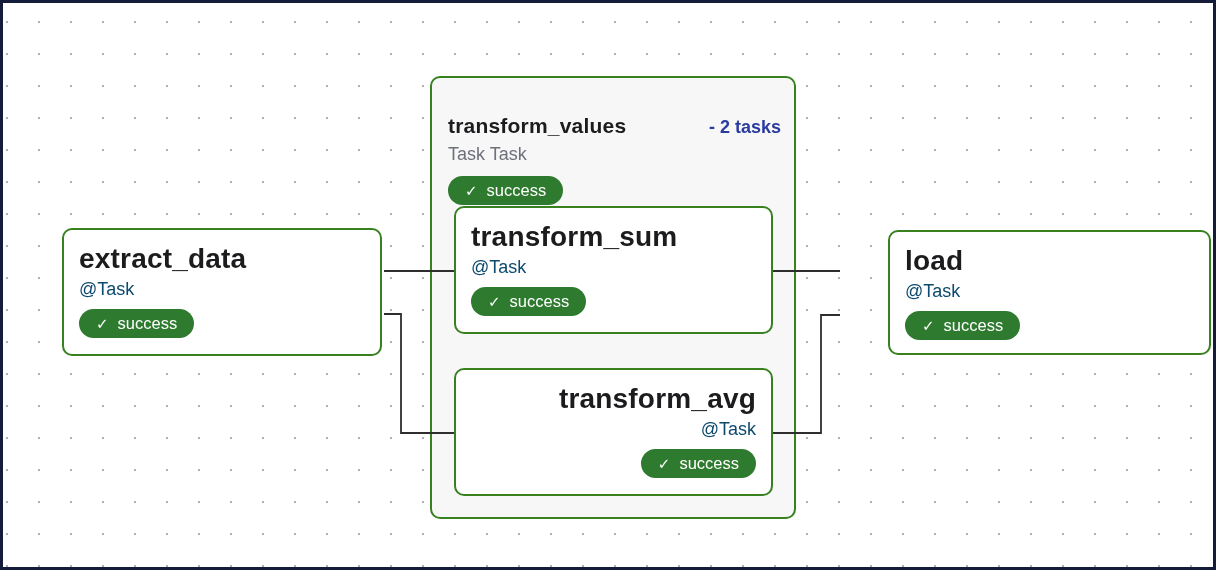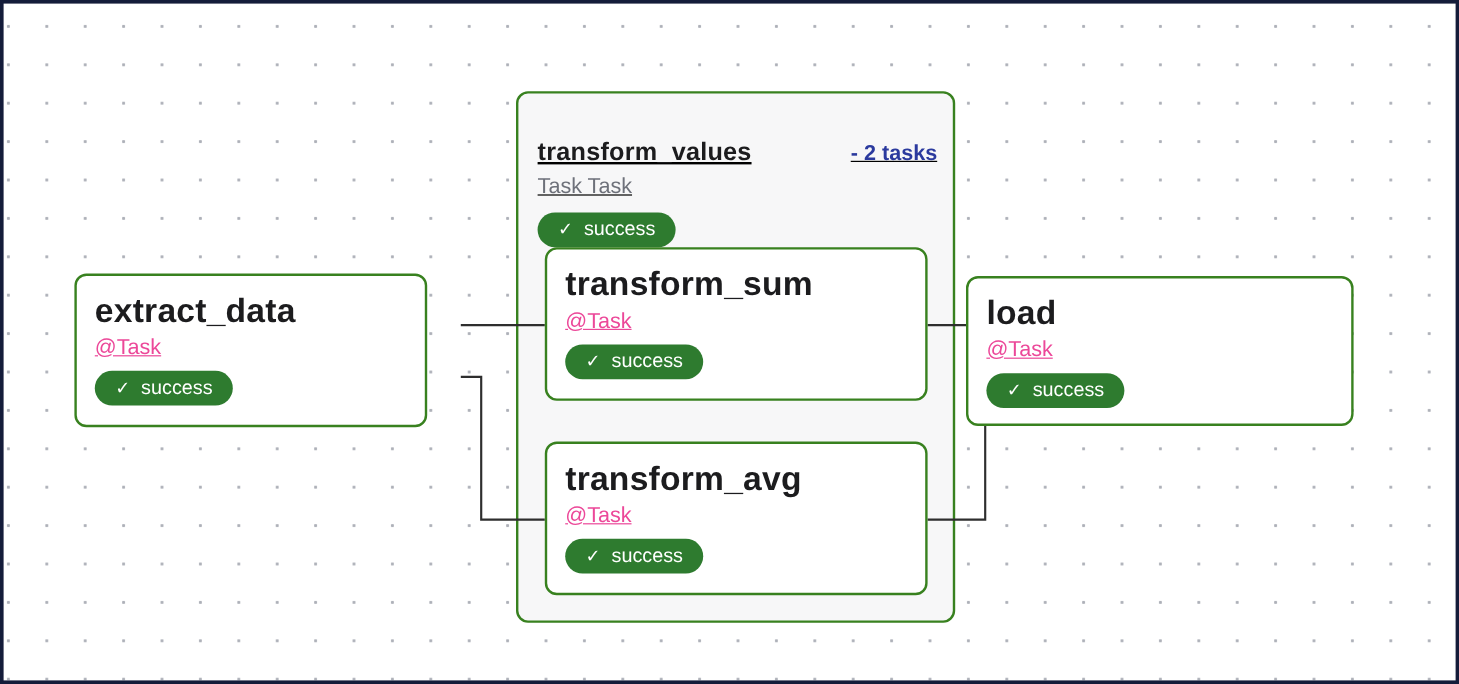--- a/index.html
+++ b/index.html
@@ -20,21 +20,21 @@
   
   .task-group {
     position: absolute;
     left: 427px; top: 73px;
     width: 366px; height: 443px;
     background: #f7f7f8;
     border: 2.5px solid #38811f;
     border-radius: 10px;
     z-index: 1;
   }
-  .group-header { padding: 15px 13px 0 16px; text-decoration: underline; }
+  .group-header { padding: 15px 13px 0 16px; }
   .group-title-row { display: flex; justify-content: space-between; align-items: baseline; }
   .group-title { font-size: 21px; font-weight: 700; color: #1c1c1e; letter-spacing: 0.2px; }
   .group-toggle {
     font-size: 18px; font-weight: 600; color: #2b3a9e;
     background: none; border: none; cursor: pointer;
     font-family: "Liberation Sans", "DejaVu Sans", sans-serif;
     margin-top: 24px;
   }
   .group-sub { margin-top: 6px; font-size: 18px; color: #6e717a; }
   .group-header .badge { margin-top: 11px; }
@@ -47,40 +47,40 @@
   .node {
     position: absolute;
     background: #ffffff;
     border: 2px solid #38811f;
     border-radius: 10px;
     padding: 13px 15px;
     z-index: 3;
     cursor: pointer;
   }
   .node-title { font-size: 28px; font-weight: 700; color: #1c1c1e; letter-spacing: 0.2px; }
-  .node-sub { margin-top: 4px; font-size: 18px; color: #ec4899; text-decoration: underline; }
+  .node-sub { margin-top: 4px; font-size: 18px; color: #0c4a6e; }
   .node .badge { margin-top: 9px; }
 
   
   .badge {
     display: inline-flex;
     align-items: center;
     gap: 9px;
     background: #2e7b2f;
     color: #ffffff;
     border-radius: 18px;
     padding: 5px 17px;
     font-size: 16.5px;
   }
   .badge .check { font-size: 15px; line-height: 1; }
 
-  #n-extract { left: 59px;  top: 225px; width: 294px; height: 128px; }
+  #n-extract { left: 59px;  top: 225px; width: 320px; height: 128px; }
   #n-sum     { left: 451px; top: 203px; width: 319px; height: 128px; }
-  #n-avg     { left: 451px; top: 365px; width: 319px; height: 128px; }
-  #n-load    { left: 802px; top: 227px; width: 323px; height: 125px; }
+  #n-avg     { left: 451px; top: 365px; width: 319px; height: 128px; text-align: right; }
+  #n-load    { left: 885px; top: 227px; width: 323px; height: 125px; }
 </style>
 </head>
 <body>
 
 <div class="canvas">
 
   <div class="task-group">
     <div class="group-header">
       <div class="group-title-row">
         <span class="group-title">transform_values</span>

